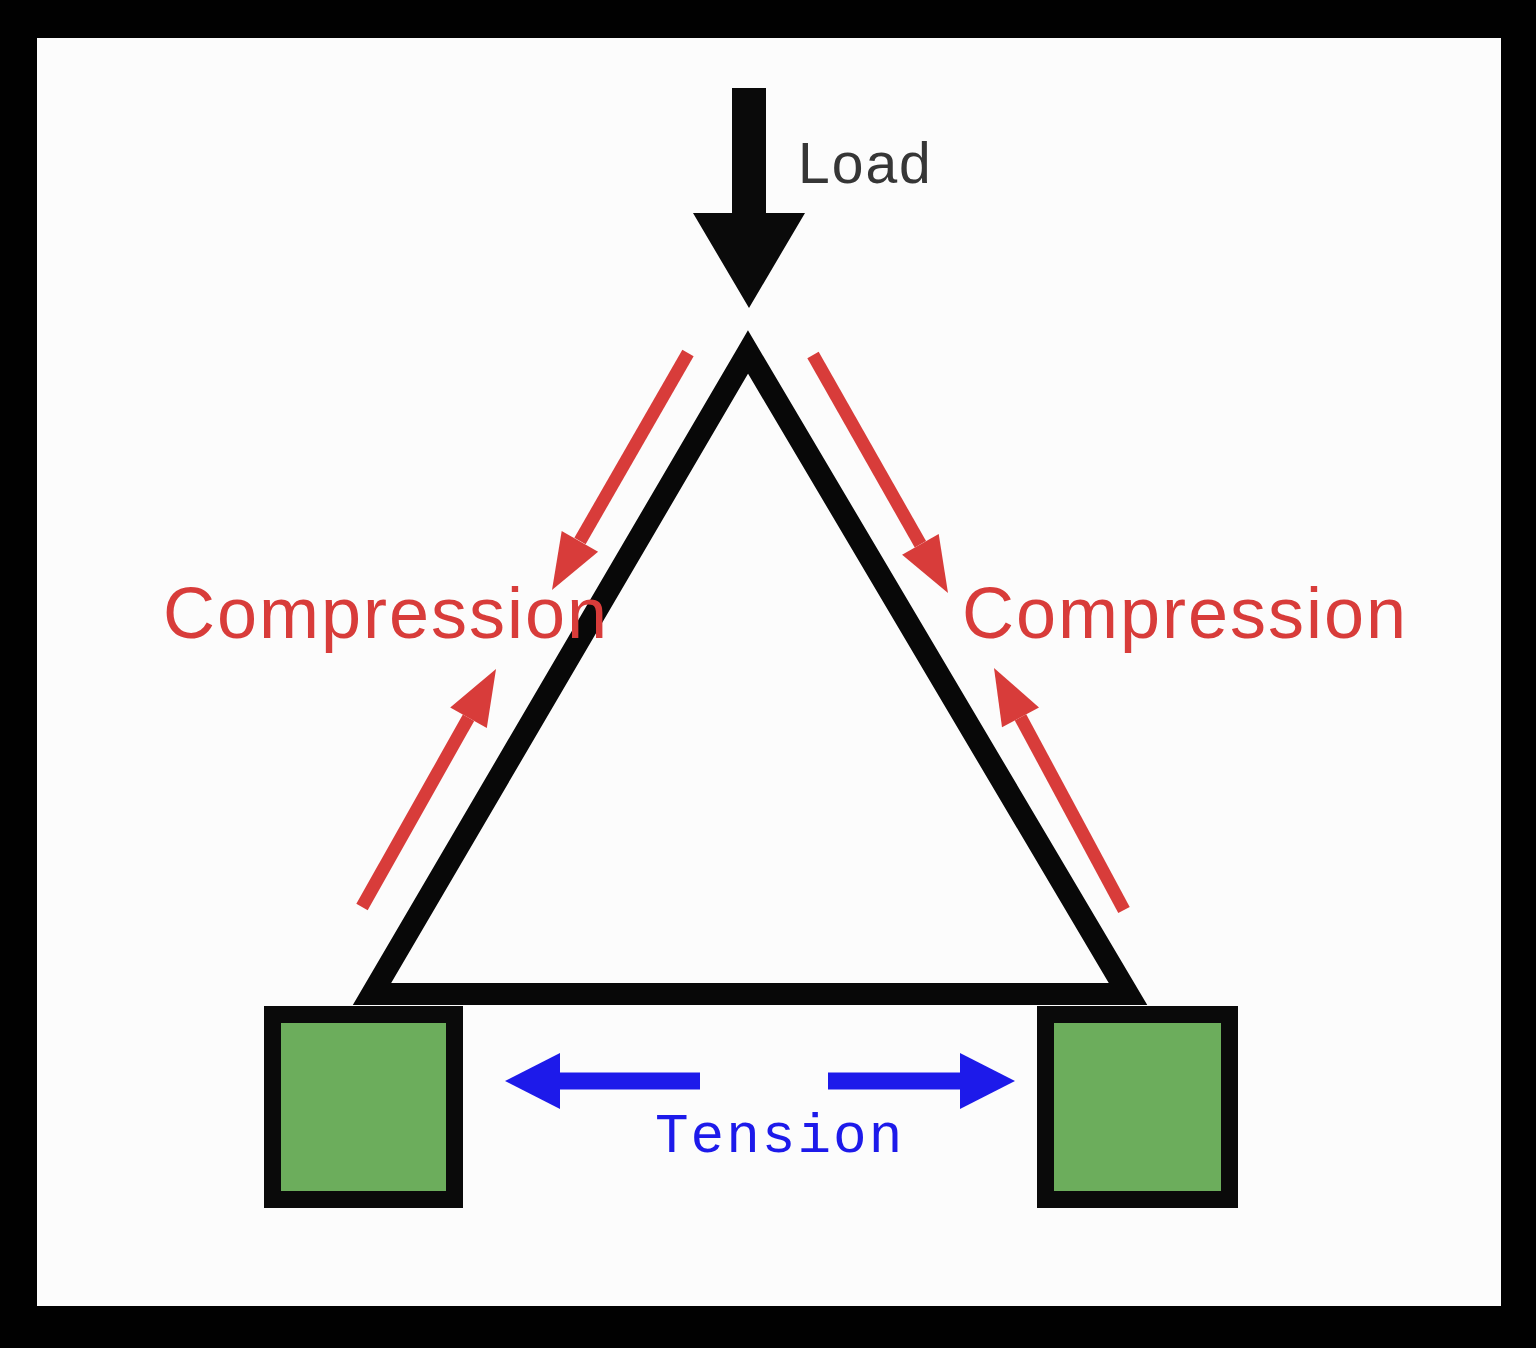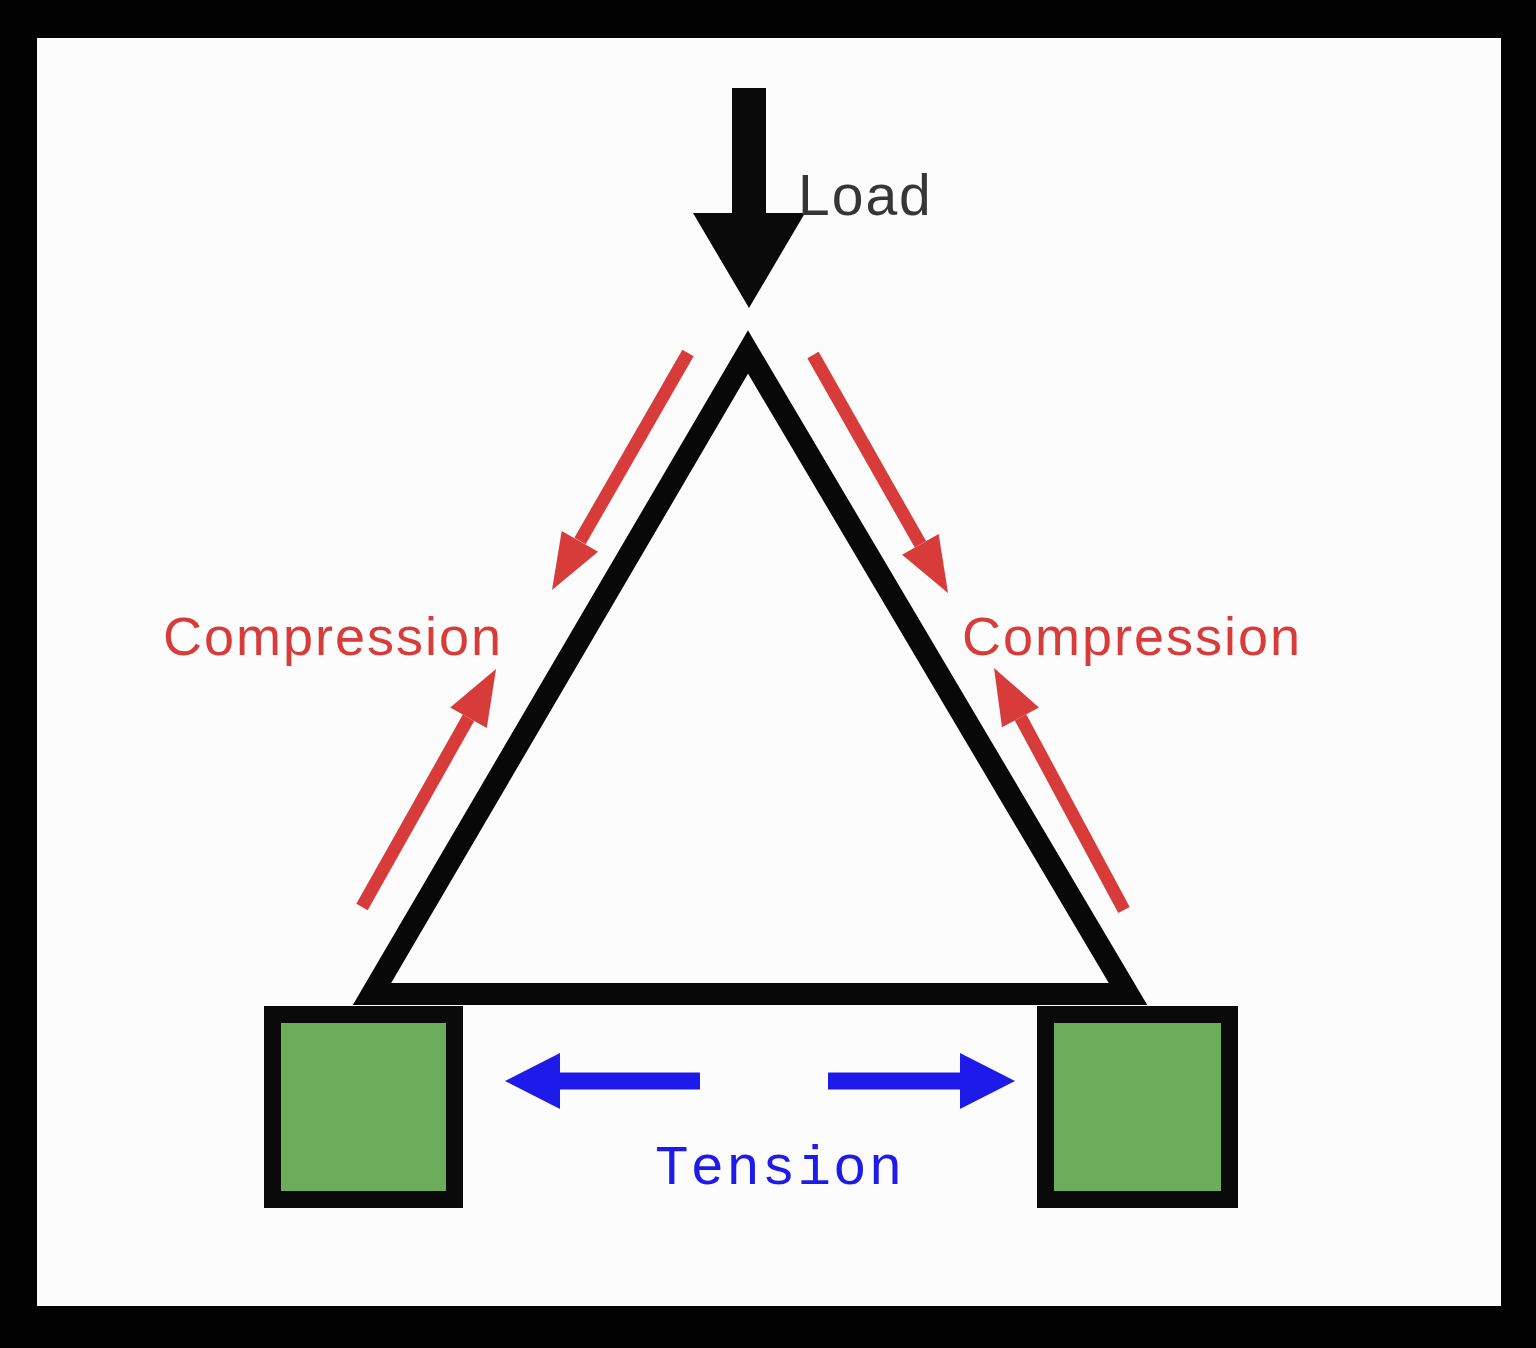--- a/index.html
+++ b/index.html
@@ -48,31 +48,30 @@
     stroke: var(--tension, #1d1aea);
     stroke-width: 17;
     fill: none;
   }
   .tens-head { fill: var(--tension, #1d1aea); }
   .label {
     position: absolute;
     line-height: 1.05;
     white-space: nowrap;
     letter-spacing: 2px;
-    margin-top: 32px;
   }
   .label.load {
     left: 798px;
     top: 134px;
     font-size: 57px;
     color: var(--load-text, #363636);
   }
   .label.compression {
     top: 576px;
-    font-size: 54px;
+    font-size: 72px;
     color: var(--compression, #d83c3a);
   }
   .label.compression.left  { left: 163px; }
   .label.compression.right { left: 962px; }
   .label.tension {
     left: 655px;
     top: 1108px;
     font-size: 56px;
     color: var(--tension, #1d1aea);
     font-family: Liberation Mono, monospace;

